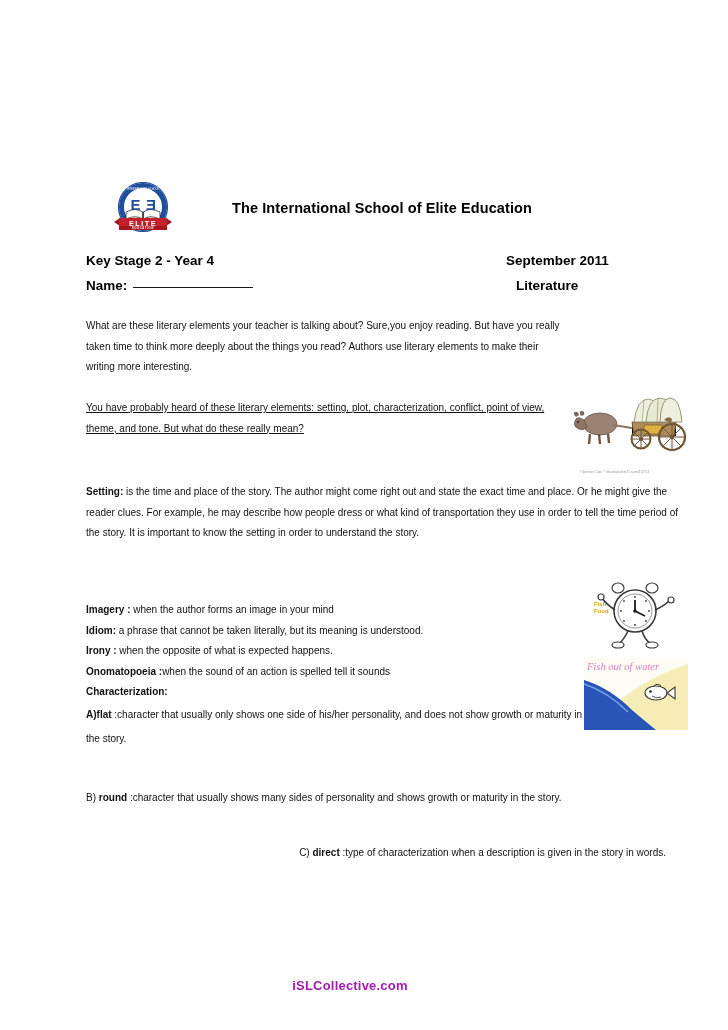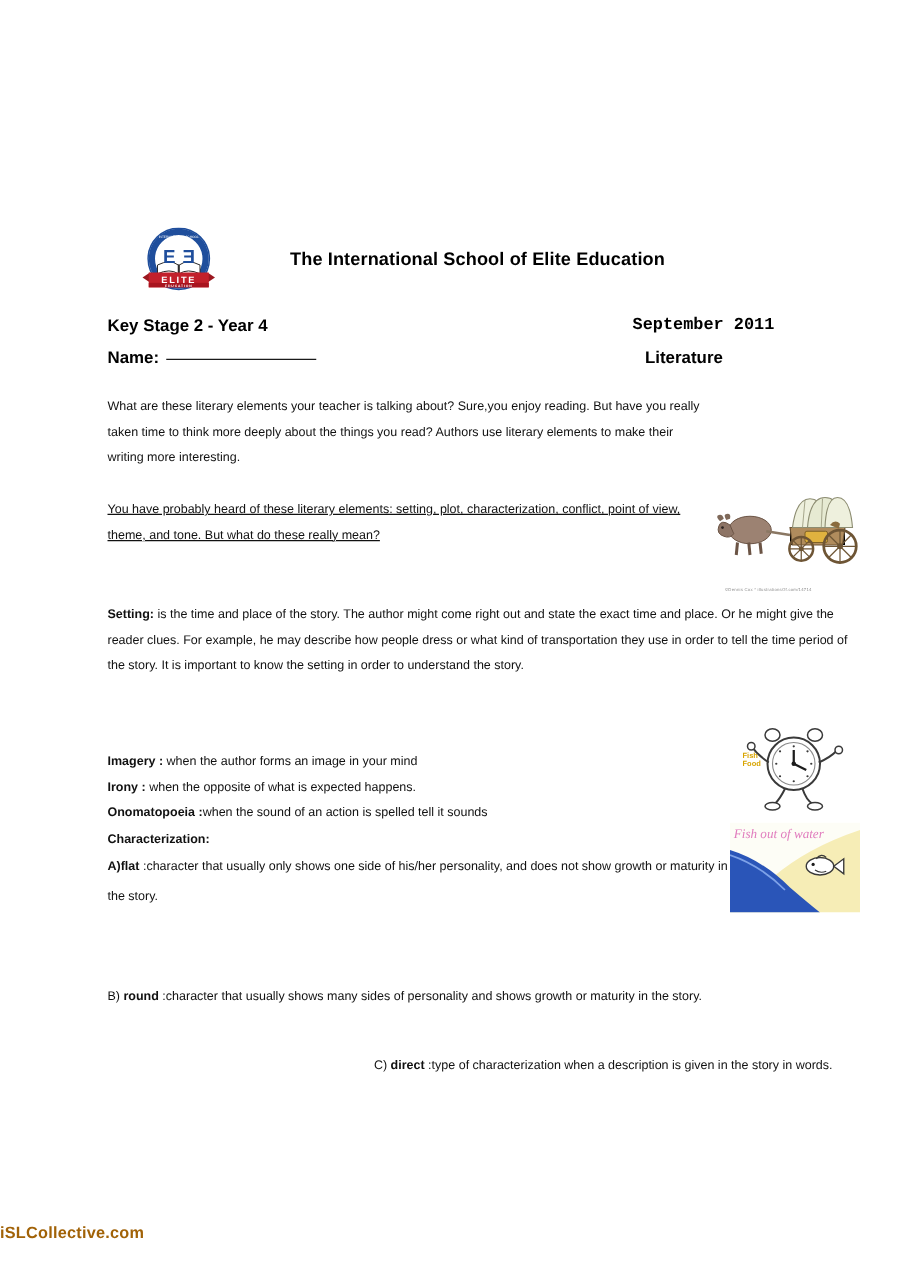--- a/index.html
+++ b/index.html
@@ -58,21 +58,21 @@
     top: 248px;
     width: 220px;
     text-align: left;
   }
   .meta-line {
     font-size: 13.5px;
     font-weight: bold;
     line-height: 25px;
     white-space: nowrap;
   }
-  .meta-line.indent-a { padding-left: 86px; font-family: Liberation Mono, monospace; }
+  .meta-line.indent-a { padding-left: 86px; }
   .meta-line.indent-b { padding-left: 96px; }
   .blank-rule {
     display: inline-block;
     border-bottom: 1.6px solid #1a1a1a;
     width: 120px;
     margin-left: 6px;
     vertical-align: 2px;
   }
 
   
@@ -124,24 +124,24 @@
   #art-clock { left: 592px; top: 578px; width: 92px; height: 72px; }
   #art-fish  { left: 584px; top: 658px; width: 104px; height: 72px;
                border: 0; }
 
   
   #footer-watermark {
     position: absolute;
     left: 0;
     top: 978px;
     width: 700px;
-    text-align: left;
+    text-align: center;
     font-size: 13px;
     font-weight: bold;
-    color: #a16207;
+    color: #a21caf;
     letter-spacing: 0.2px;
   }
 </style>
 </head>
 <body>
 
 <div id="page">
 
   <div id="header-row">
     <div id="logo-wrap">
@@ -183,20 +183,21 @@
 
 
   <div class="para" id="p-intro">What are these literary elements your teacher is talking about? Sure,you enjoy reading. But have you really taken time to think more deeply about the things you read? Authors use literary elements to make their writing more interesting.</div>
 
   <div class="para" id="p-heard">You have probably heard of these literary elements: setting, plot, characterization, conflict, point of view, theme, and tone. But what do these really mean?</div>
 
   <div class="para" id="p-setting"><b>Setting:</b><span> is the time and place of the story. The author might come right out and state the exact time and place. Or he might give the reader clues. For example, he may describe how people dress or what kind of transportation they use in order to tell the time period of the story.   It is important to know the setting in order to understand the story.</span></div>
 
   <div class="para" id="p-terms">
     <div><b>Imagery :</b><span> when the author forms an image in your mind</span></div>
+    <div><b>Idiom:</b><span> a phrase that cannot be taken literally, but its meaning is understood.</span></div>
     <div><b>Irony :</b><span> when the opposite of what is expected happens.</span></div>
     <div><b>Onomatopoeia :</b><span>when the sound of an action is spelled tell it sounds</span></div>
     <div><b>Characterization:</b></div>
     <div style="line-height:24px;"><b>A)</b><b>flat</b><span> :character that usually only shows one side of his/her personality, and does not show growth or maturity in the story.</span></div>
   </div>
 
   <div class="para" id="p-round"><span>B) </span><b>round</b><span> :character that usually shows many sides of personality and shows growth or maturity in the story.</span></div>
 
   <div class="para" id="p-direct"><span>C) </span><b>direct</b><span> :type of characterization when a description is given in the story in words.</span></div>
 

